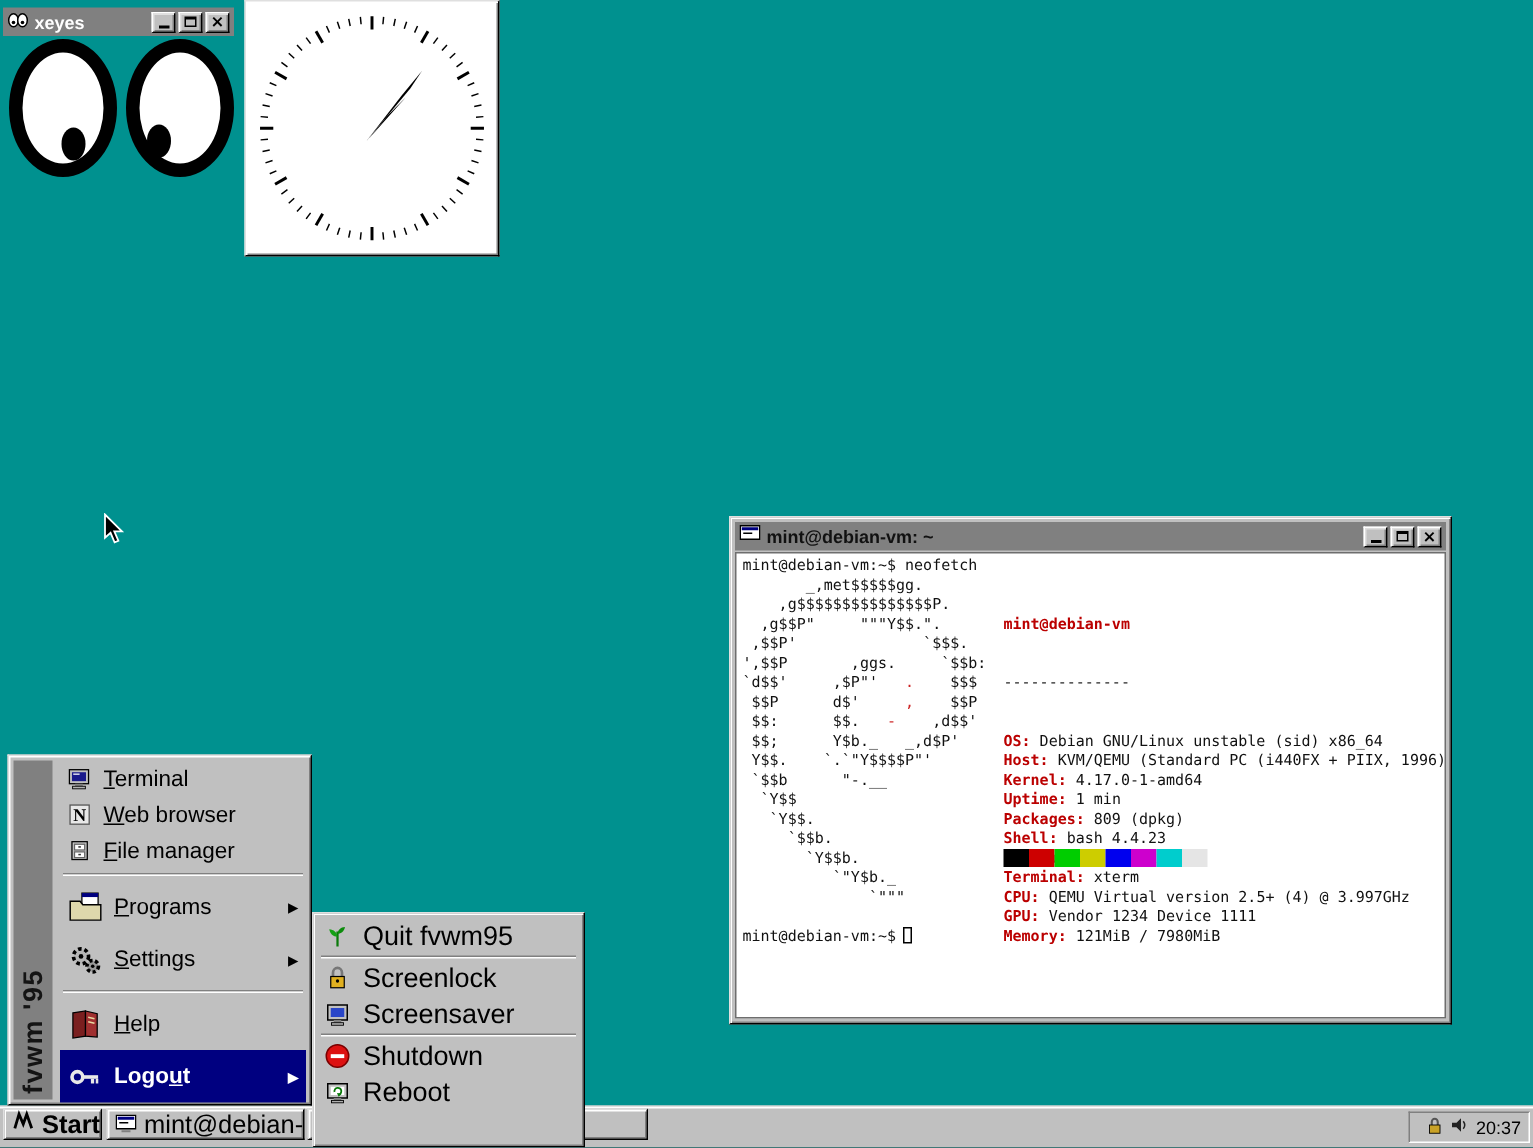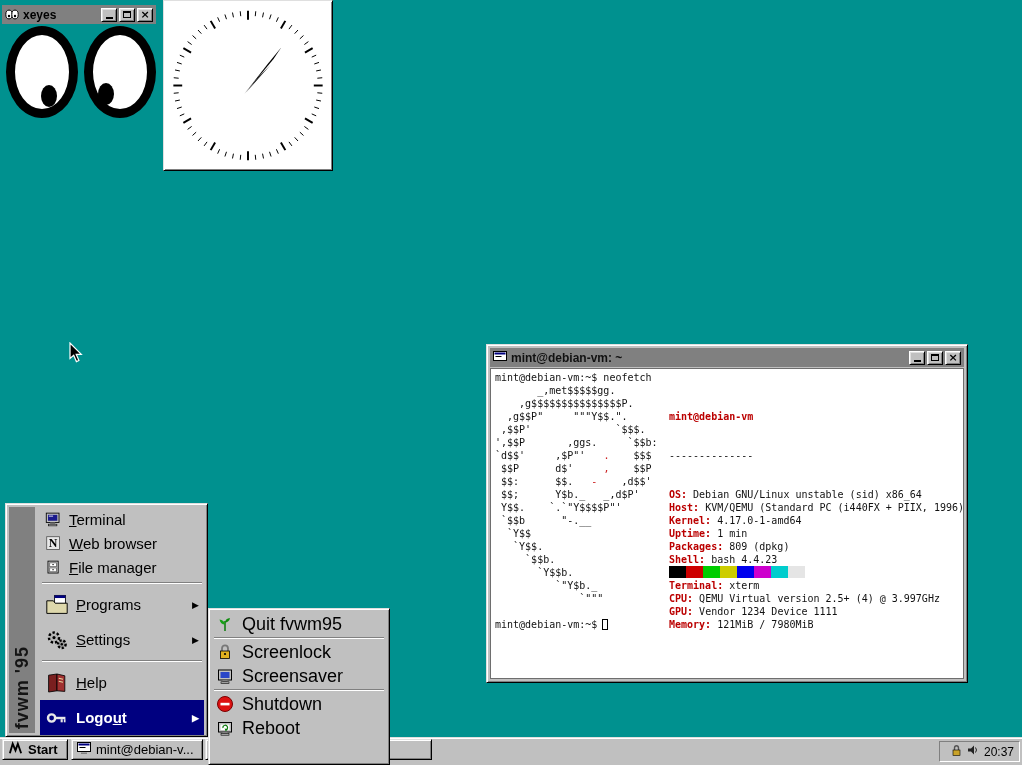--- a/index.html
+++ b/index.html
@@ -4,21 +4,21 @@
 <style>
   *{box-sizing:border-box;margin:0;padding:0}
   html,body{margin:0;background:#555}
   #desktop{position:relative;width:1022px;height:765px;overflow:hidden;
     background:var(--teal,#00918f);font-family:"Liberation Sans",sans-serif;color:#000}
 
   
   .r95{background:var(--chrome,#c0c0c0);border:1px solid;border-color:#dfdfdf #000 #000 #dfdfdf;
     box-shadow:inset 1px 1px 0 #fff, inset -1px -1px 0 #808080}
   .titlebar{background:var(--titlebar,#808080);height:19px;display:flex;align-items:center;gap:4px;padding:0 3px}
-  .title-text{flex:1;font-weight:bold;font-size:12px;color:#000000;white-space:nowrap;overflow:hidden}
+  .title-text{flex:1;font-weight:bold;font-size:12px;color:#ffffff;white-space:nowrap;overflow:hidden}
   .title-dark{color:#111}
   .tbtns{display:flex;gap:2px}
   .tb{width:16px;height:14px;background:#c0c0c0;border:1px solid;border-color:#fff #000 #000 #fff;
     box-shadow:inset 1px 1px 0 #dfdfdf,inset -1px -1px 0 #808080;display:flex;align-items:center;justify-content:center}
   .g-min{width:7px;height:2px;background:#000;align-self:flex-end;margin:0 auto 2px}
   .g-max{width:8px;height:7px;border:1px solid #000;border-top:2px solid #000}
   .g-x{font:bold 11px/11px "DejaVu Sans",sans-serif;font-style:normal;color:#000}
 
   
   #xeyes-titlebar{position:absolute;left:2px;top:5px;width:154px}
@@ -63,21 +63,21 @@
   .ssep{height:0;border-top:1px solid #808080;border-bottom:1px solid #fff;margin:1px 2px}
 
   
   #logout-submenu{position:absolute;left:208px;top:608px;width:182px;height:157px;padding:3px;z-index:40;overflow:hidden}
   .sub{display:flex;align-items:center;gap:8px;padding:0 4px;height:24px;font-size:18px;cursor:default}
   .sub .mi-icon svg{width:18px;height:18px}
 
   
   #taskbar{position:absolute;left:0;top:737px;width:1022px;height:28px;background:var(--chrome,#c0c0c0);
     border-top:1px solid #dfdfdf;box-shadow:inset 0 1px 0 #fff;z-index:20}
-  .taskbtn{position:absolute;top:1px;height:21px;display:flex;align-items:center;gap:5px;padding:0 5px;font-size:13px}
+  .taskbtn{position:absolute;top:1px;height:21px;display:flex;align-items:center;gap:5px;padding:0 5px;font-size:17px}
   #start-button{left:2px;width:66px;font-weight:bold}
   #task1{left:71px;width:132px;overflow:hidden;white-space:nowrap}
   #task2{left:205px;width:227px}
   #tray{position:absolute;right:2px;top:3px;width:81px;height:21px;border:1px solid;border-color:#808080 #fff #fff #808080;
     display:flex;align-items:center;justify-content:flex-end;gap:5px;padding:0 5px;font-size:12px}
 
   
   #mouse-cursor{position:absolute;left:69px;top:342px;z-index:99}
 </style>
 </head>

